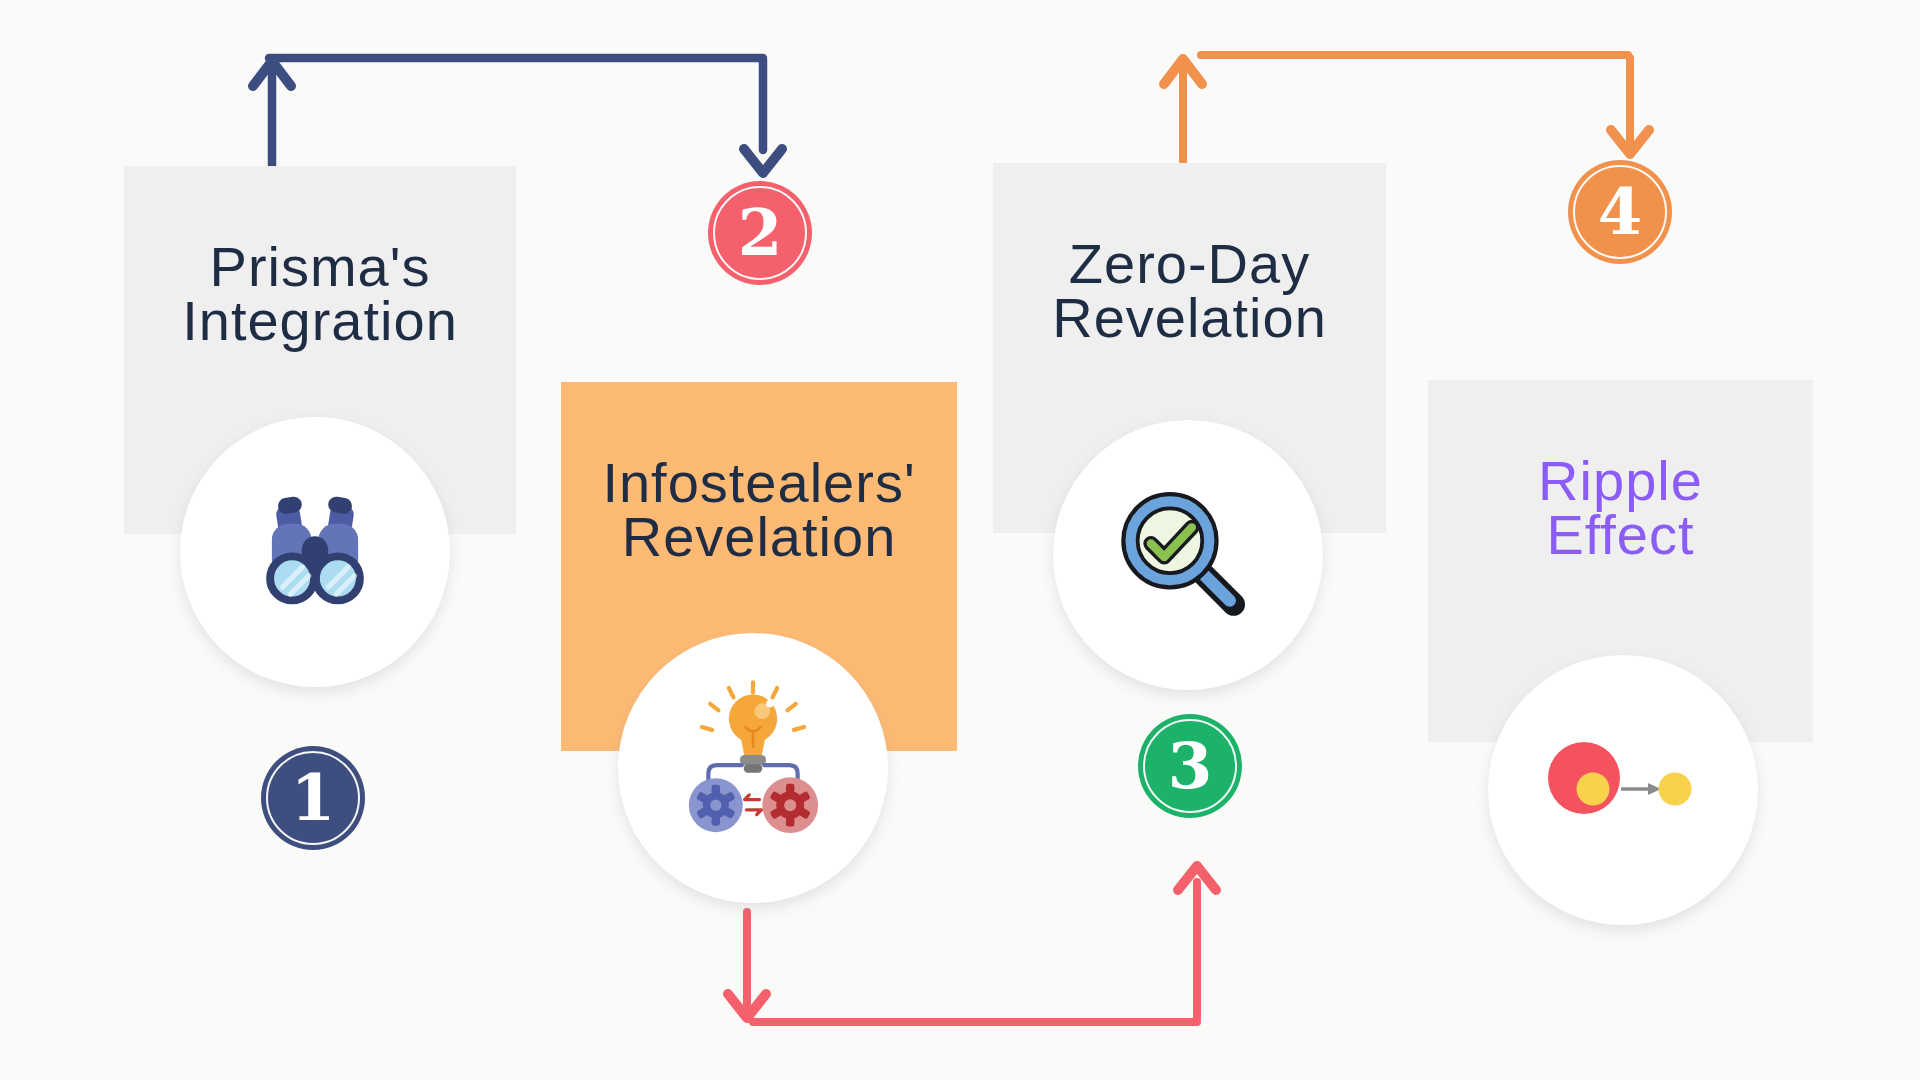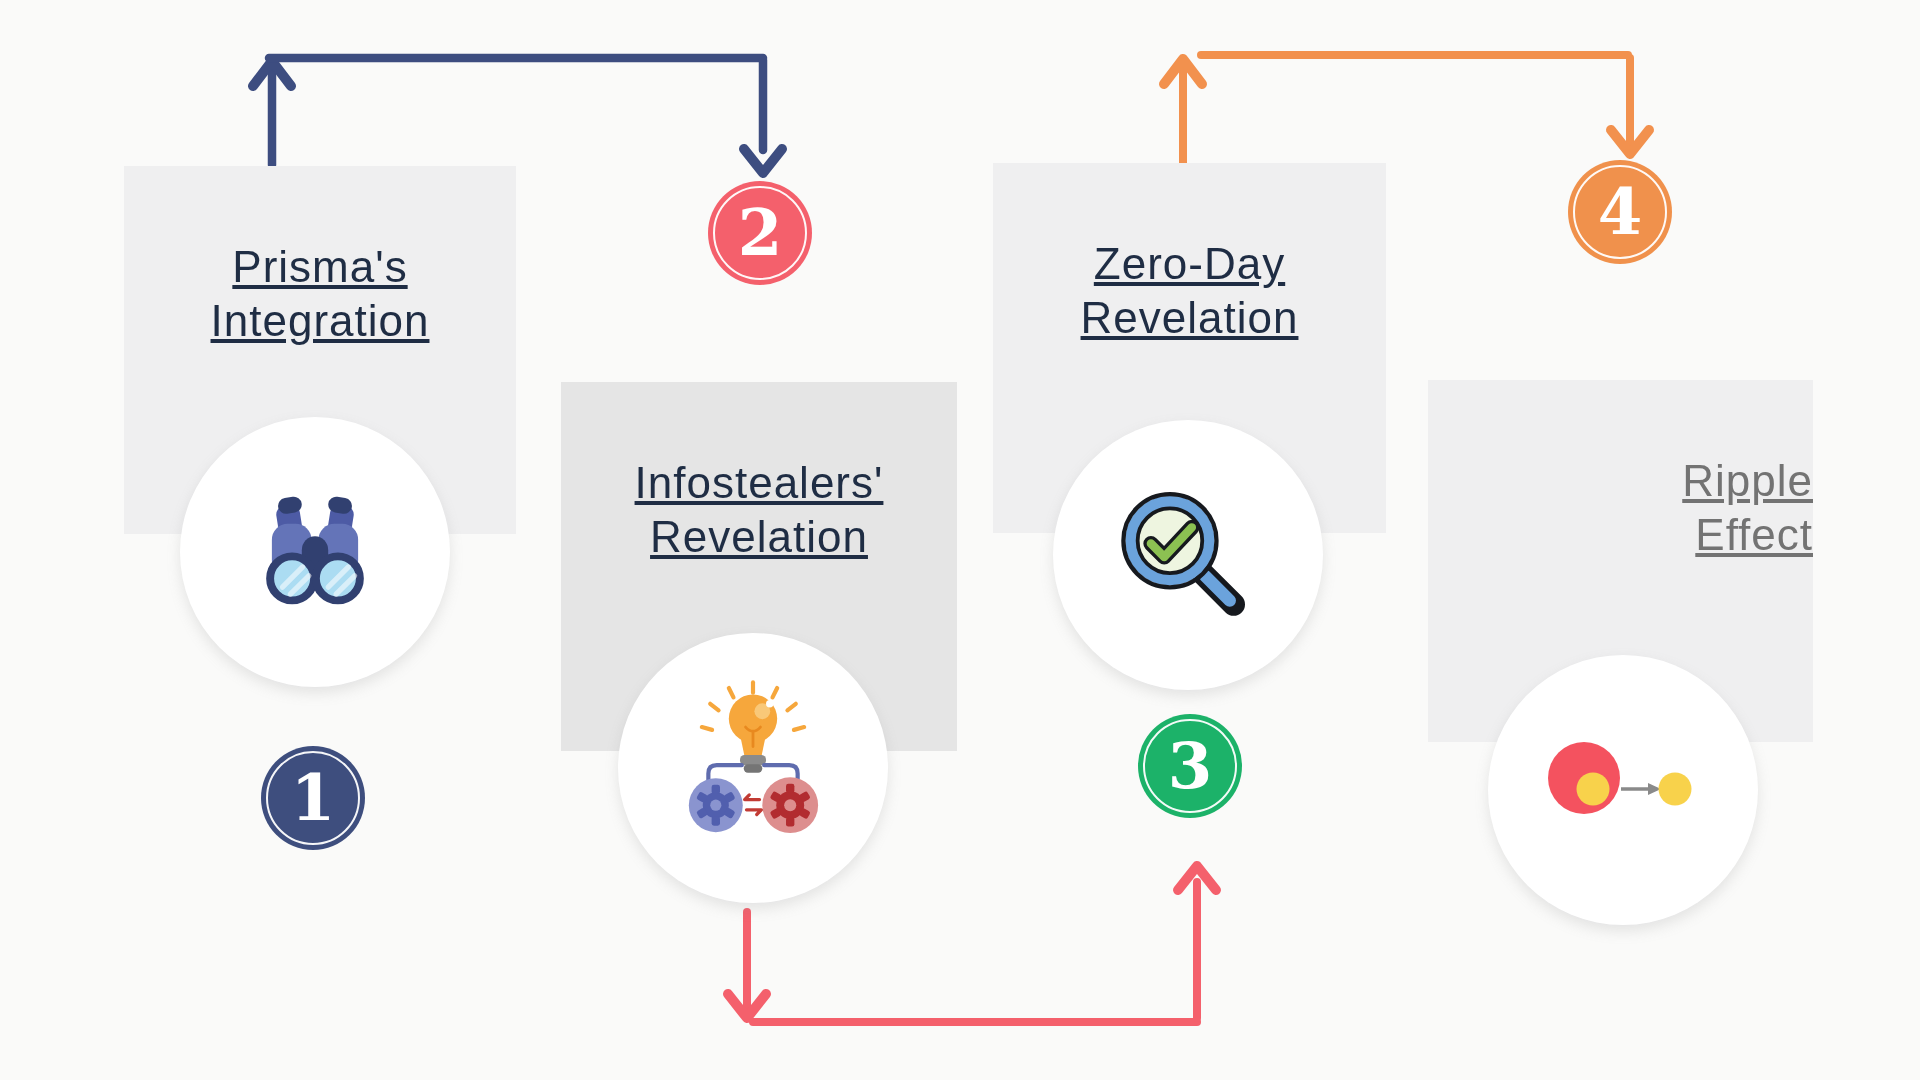--- a/index.html
+++ b/index.html
@@ -8,23 +8,22 @@
     background:#fafaf9;
     font-family:"Liberation Sans","DejaVu Sans",sans-serif;
   }
   .connectors{position:absolute;left:0;top:0;width:1920px;height:1080px;pointer-events:none;}
   .panel{
     position:absolute;background:#efeff0;
     text-align:center;
   }
   .title{
     padding-top:74px;
-    font-size:44px;line-height:54px;font-weight:500;letter-spacing:1px;
+    font-size:56px;line-height:54px;font-weight:500;letter-spacing:1px;
     color:#1f2d44;
-    text-decoration:underline;
   }
   .icon-circle{
     position:absolute;width:270px;height:270px;border-radius:50%;
     background:#ffffff;
     box-shadow:0 6px 14px rgba(140,140,140,0.20);
     display:flex;align-items:center;justify-content:center;
   }
   .badge{
     position:absolute;width:104px;height:104px;border-radius:50%;
     display:flex;align-items:center;justify-content:center;
@@ -83,36 +82,36 @@
     </g>
   </svg>
 
   <div class="panel panel-1" style="background: rgb(239, 239, 240);">
     <div class="title" style="color: rgb(31, 45, 68);">
       <div>Prisma's</div>
       <div>Integration</div>
     </div>
   </div>
 
-  <div class="panel panel-2" style="background: #e5e5e5;">
+  <div class="panel panel-2" style="background: #fdba74;">
     <div class="title" style="color: rgb(31, 45, 68);">
       <div>Infostealers'</div>
       <div>Revelation</div>
     </div>
   </div>
 
   <div class="panel panel-3" style="background: rgb(239, 239, 240);">
     <div class="title" style="color: rgb(31, 45, 68);">
       <div>Zero-Day</div>
       <div>Revelation</div>
     </div>
   </div>
 
   <div class="panel panel-4" style="background: rgb(239, 239, 240);">
-    <div class="title" style="color: #737373; text-align: right;">
+    <div class="title" style="color: #8b5cf6;">
       <div>Ripple</div>
       <div>Effect</div>
     </div>
   </div>
 
   <div class="icon-circle circle-1">
     <svg width="176" height="176" viewBox="0 0 200 200">
       <rect x="58" y="46" width="27" height="48" rx="11" fill="#4d5ba5" transform="rotate(-9 71 70)"></rect>
       <rect x="115" y="46" width="27" height="48" rx="11" fill="#4d5ba5" transform="rotate(9 129 70)"></rect>
       <rect x="58" y="38" width="27" height="18" rx="9" fill="#314070" transform="rotate(-9 71 47)"></rect>

